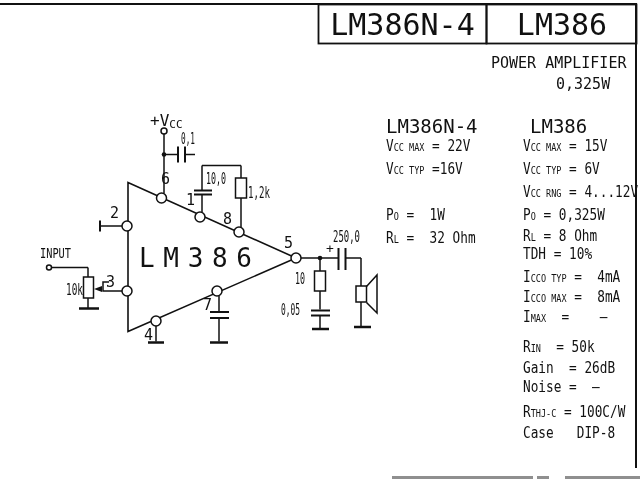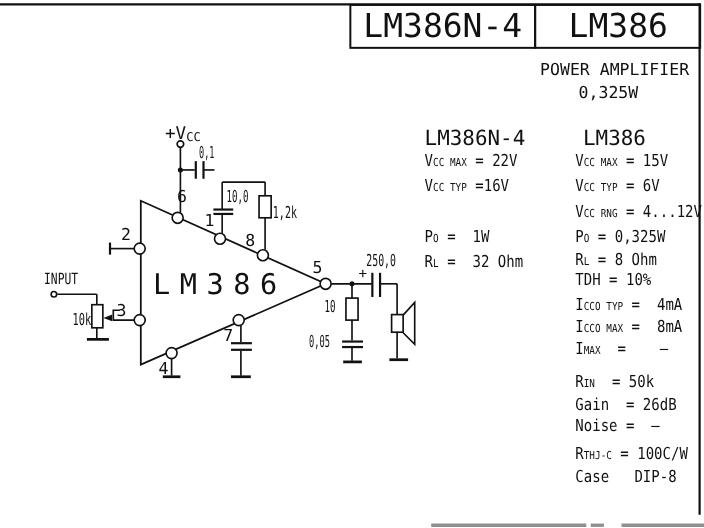--- a/index.html
+++ b/index.html
@@ -152,21 +152,21 @@
       <rect x="356" y="286" width="10.5" height="16"></rect>
       <polyline points="366.5,286.5 377,275 377,313 366.5,302.5"></polyline>
       <line x1="361" y1="302" x2="361" y2="326"></line>
       <line x1="354" y1="327" x2="371" y2="327" stroke-width="2.5"></line>
     </g>
   </svg>
 
   <div class="titlebox" style="left:318px;width:169px">LM386N-4</div>
   <div class="titlebox" style="left:487px;width:150px">LM386</div>
   <div class="sub1" style="left:491px;top:54px">POWER AMPLIFIER</div>
-  <div class="sub1" style="left:526px;top:75px">0,325W</div>
+  <div class="sub1" style="left:556px;top:75px">0,325W</div>
 
   <div class="coltitle" style="left:386px;top:115px">LM386N-4</div>
   <div class="row" style="left:386px;top:138px"><span class="b">V</span><span class="s">CC MAX</span><span class="b"> = 22V</span></div>
   <div class="row" style="left:386px;top:161px"><span class="b">V</span><span class="s">CC TYP</span><span class="b"> =16V</span></div>
   <div class="row" style="left:386px;top:207px"><span class="b">P</span><span class="s">O</span><span class="b"> =  1W</span></div>
   <div class="row" style="left:386px;top:230px"><span class="b">R</span><span class="s">L</span><span class="b"> =  32 Ohm</span></div>
 
   <div class="coltitle" style="left:530px;top:115px">LM386</div>
   <div class="row" style="left:523px;top:138px"><span class="b">V</span><span class="s">CC MAX</span><span class="b"> = 15V</span></div>
   <div class="row" style="left:523px;top:161px"><span class="b">V</span><span class="s">CC TYP</span><span class="b"> = 6V</span></div>

